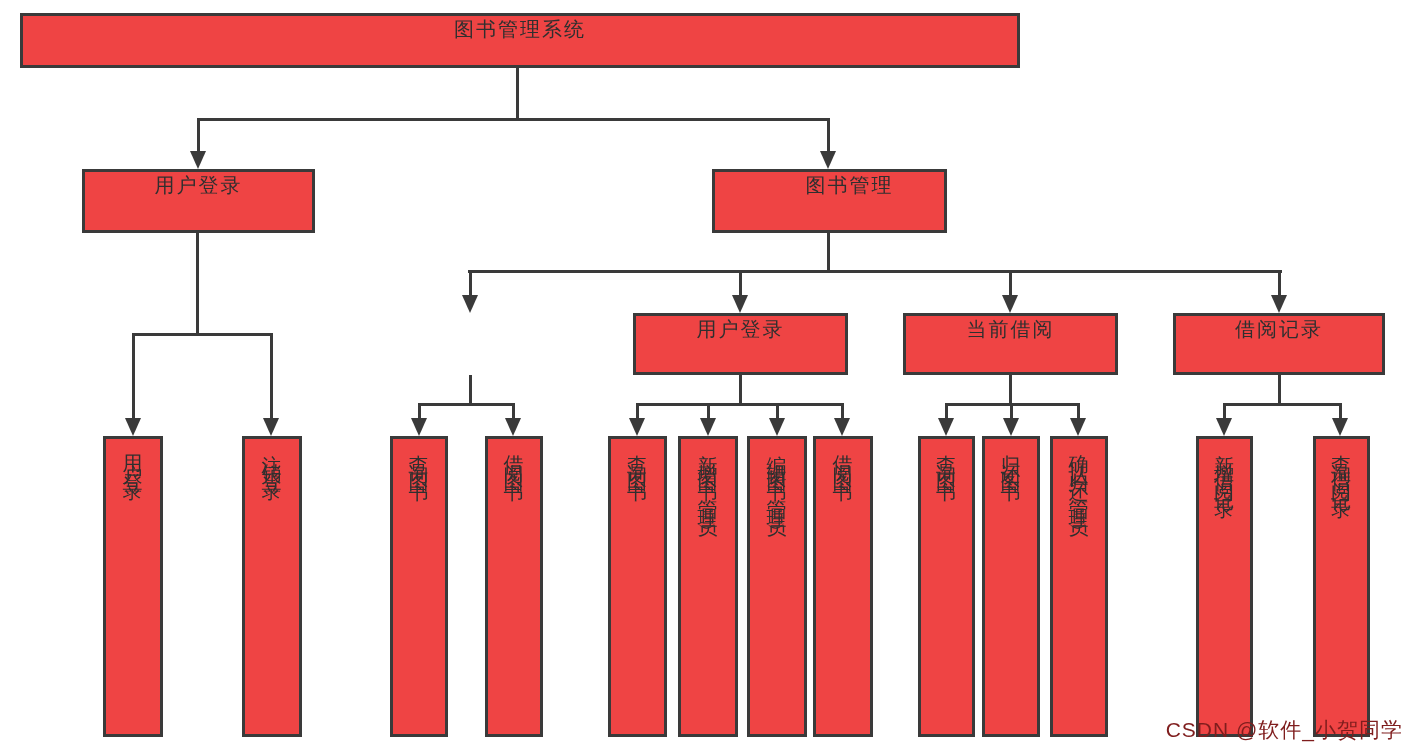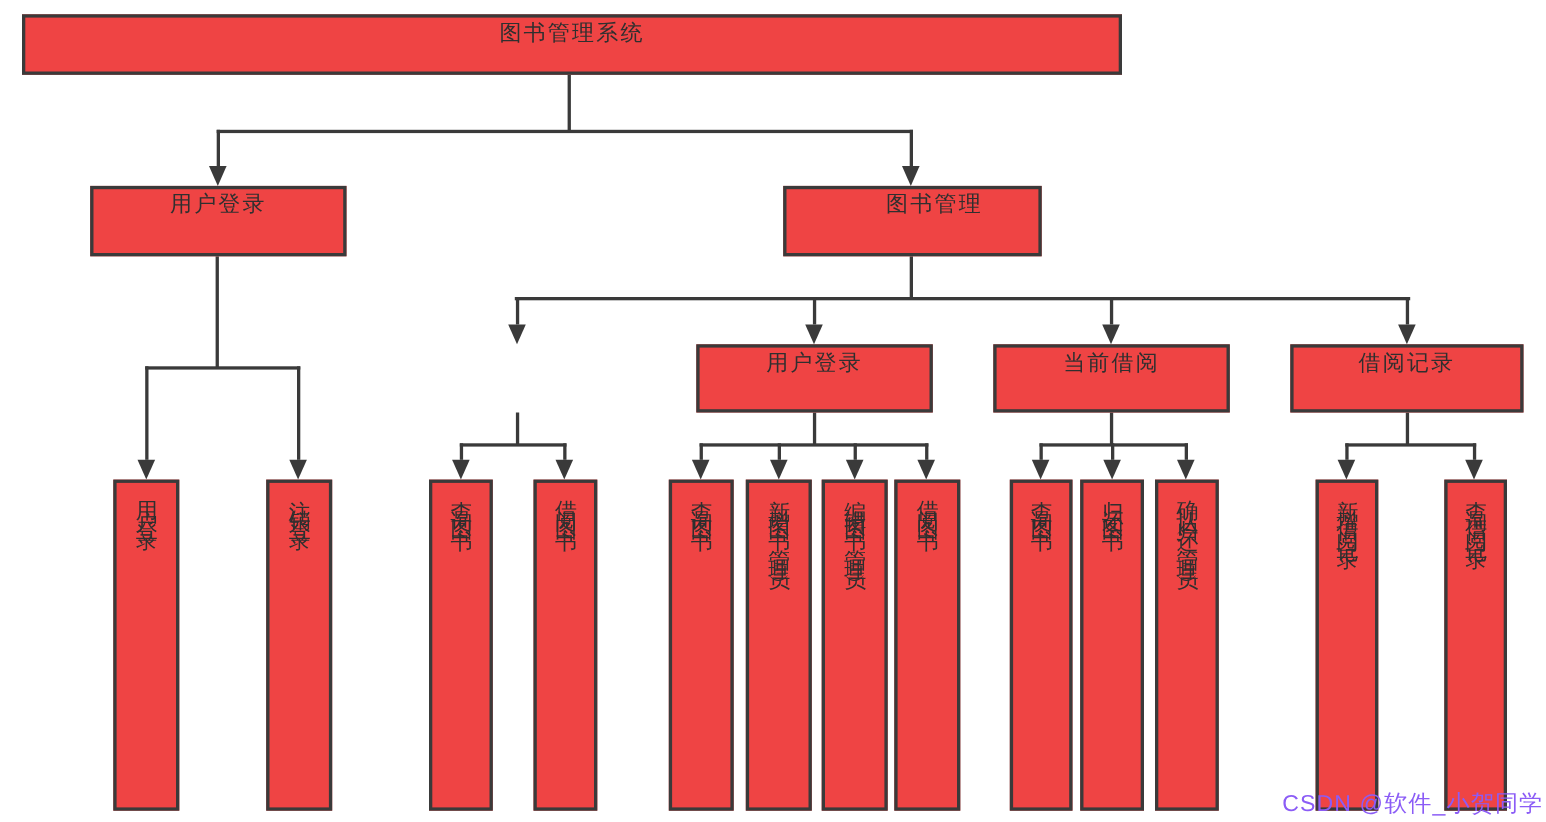--- a/index.html
+++ b/index.html
@@ -21,21 +21,21 @@
   }
   .vl { position:absolute; width:3px; background:#3a3a3a; z-index:1; }
   .hl { position:absolute; height:3px; background:#3a3a3a; z-index:1; }
   .ah {
     position:absolute; width:0; height:0; z-index:1;
     border-left:8px solid transparent; border-right:8px solid transparent;
     border-top:18px solid #3a3a3a;
   }
   .watermark {
     position:absolute; top:716px; right:2px; z-index:5;
-    font-size:21px; letter-spacing:1px; color:#8b5cf6; white-space:nowrap;
+    font-size:21px; letter-spacing:1px; color:#7f1d1d; white-space:nowrap;
   }
 </style>
 </head>
 <body>
 
 <div id="canvas">
 
   <div class="box" style="left:20px;top:13px;width:1000px;height:55px;">
     <span class="hlabel">图书管理系统</span>
   </div>

